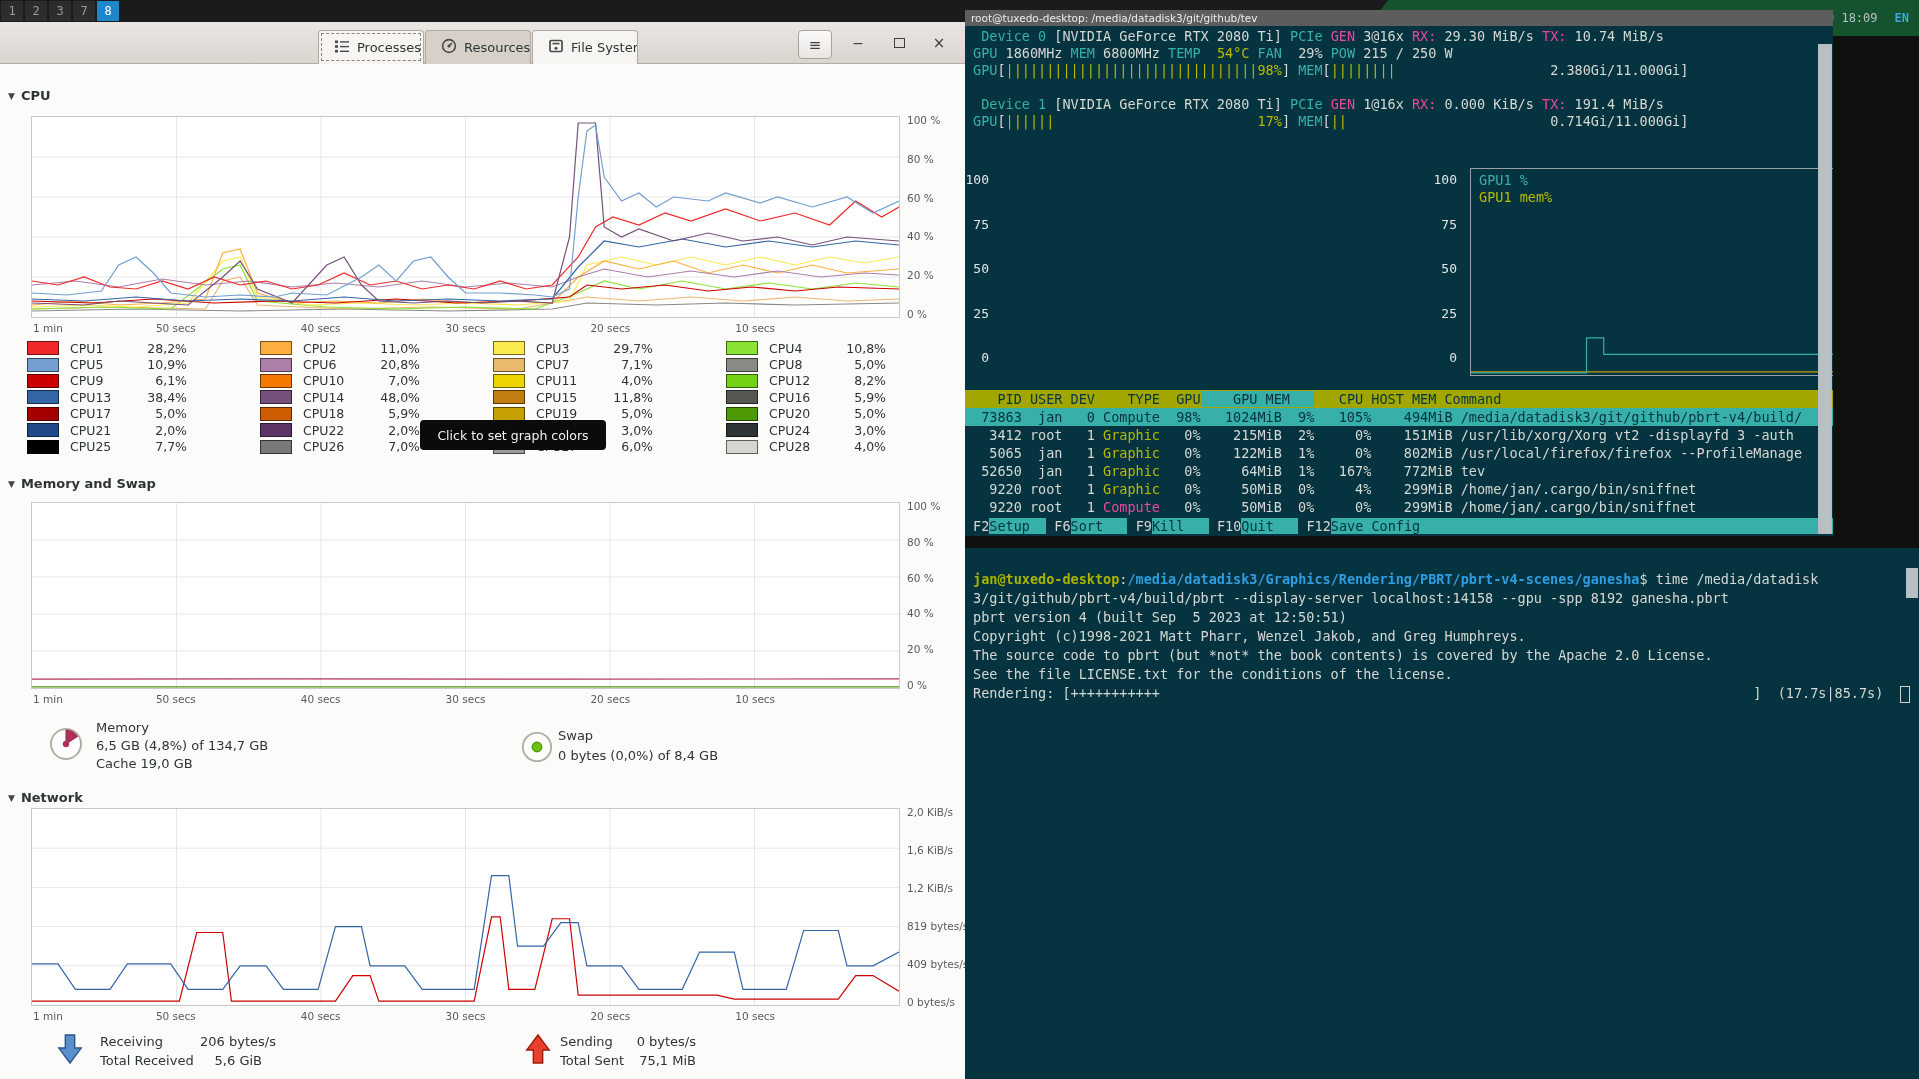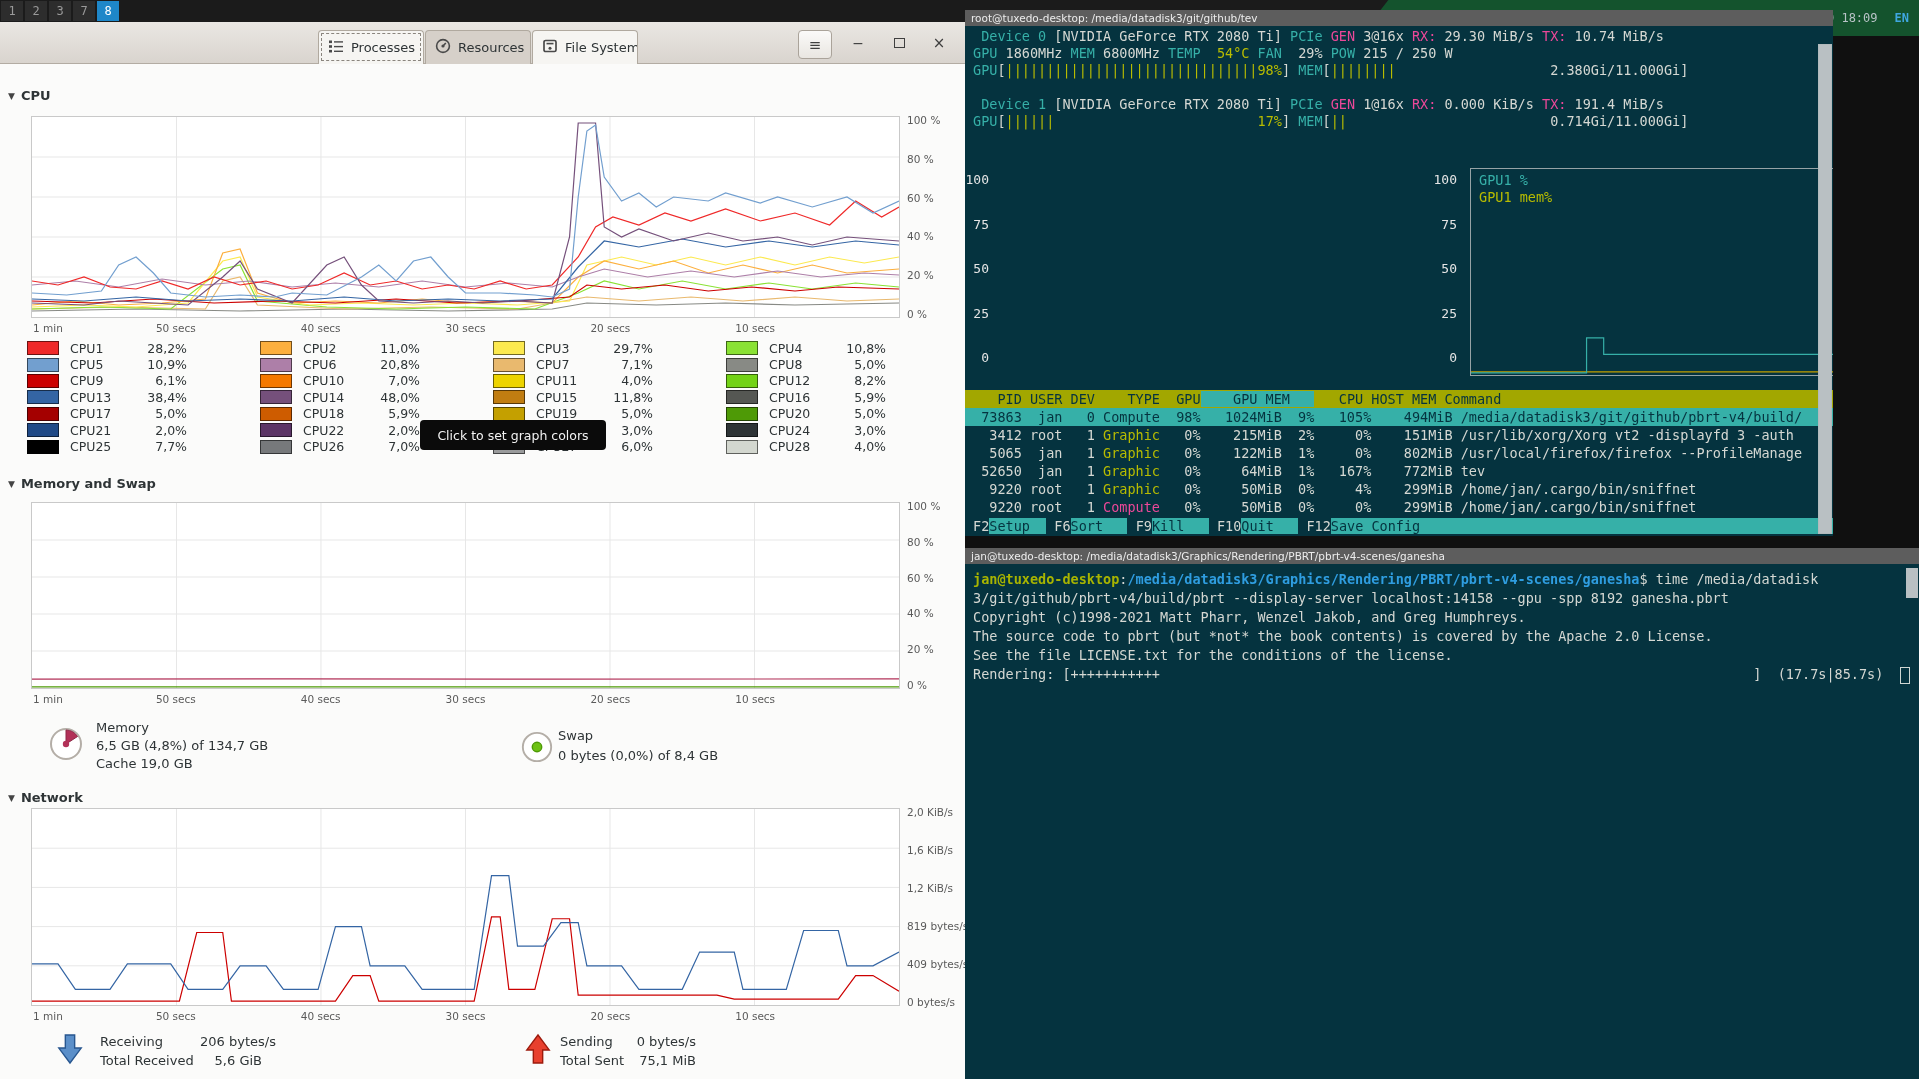--- a/index.html
+++ b/index.html
@@ -17,21 +17,21 @@
           padding:0 10px 0 26px;clip-path:polygon(14px 0,100% 0,100% 100%,14px 100%,0 50%);}
   .stseg{display:flex;align-items:center;gap:5px;white-space:nowrap;}
   .stseg svg{display:block;}
   #lang{color:#3fa7e0;font-weight:bold;}
 
   
   #sysmon{position:absolute;left:0;top:22px;width:965px;height:1057px;background:#fbfbfa;color:#2e3436;}
   #smheader{position:absolute;left:0;top:0;width:965px;height:42px;
             background:linear-gradient(#eae7e3,#d9d4ce);border-bottom:1px solid #b3aca3;box-sizing:border-box;}
   #smtabs{position:absolute;left:318px;top:8px;height:34px;display:flex;}
-  .tab{width:106px;box-sizing:border-box;display:flex;align-items:center;gap:7px;padding:0 9px;
+  .tab{width:106px;box-sizing:border-box;display:flex;align-items:center;gap:7px;padding:0 15px;
        background:#f6f5f2;border:1px solid #b0a99f;border-bottom:none;border-radius:4px 4px 0 0;
        font-size:13px;color:#2e3436;overflow:hidden;white-space:nowrap;margin-right:1px;}
   .tab.active{background:#d6d0c9;}
   .tab.focus{outline:1px dashed #8a857e;outline-offset:-4px;}
   .tab svg{flex:none;}
   #menuBtn{position:absolute;left:798px;top:8px;width:32px;height:27px;border:1px solid #aaa39a;border-radius:4px;
            background:linear-gradient(#fbfaf9,#e9e6e1);color:#3f3f3f;font-size:15px;
            display:flex;align-items:center;justify-content:center;}
   .winbtn{position:absolute;top:11px;width:22px;height:20px;color:#3f3f3f;font-size:14px;
           display:flex;align-items:center;justify-content:center;}
@@ -545,25 +545,25 @@
           <div class="tline"><span class="w">  9220 root   1 </span><span class="m">Compute</span><span class="w">   0%     50MiB  0%     0%    299MiB /home/jan/.cargo/bin/sniffnet</span></div>
         </div>
       <div id="t1fbar">
           <div class="tline"><span class="w">F2</span><span class="f">Setup  </span><span class="w"> </span><span class="w">F6</span><span class="f">Sort   </span><span class="w"> </span><span class="w">F9</span><span class="f">Kill   </span><span class="w"> </span><span class="w">F10</span><span class="f">Quit   </span><span class="w"> </span><span class="w">F12</span><span class="f">Save Config                                                          </span></div>
         </div>
       <div id="t1scroll"></div>
     </div>
   </div>
 
   <div class="term" id="term2" style="left:965px;top:548px;width:954px;height:531px">
-    <div class="ttitle">jan@tuxedo-desktop: /media/datadisk3/Graphics/Rendering/PBRT/pbrt-v4-scenes/ganesha</div>
     <div class="tbody">
       <div id="t2body">
           <div class="tline"><span class="g">jan@tuxedo-desktop</span><span class="w">:</span><span class="b">/media/datadisk3/Graphics/Rendering/PBRT/pbrt-v4-scenes/ganesha</span><span class="w">$ time /media/datadisk</span></div>
           <div class="tline"><span class="w">3/git/github/pbrt-v4/build/pbrt --display-server localhost:14158 --gpu -spp 8192 ganesha.pbrt</span></div>
+          <div class="tline"><span class="w">pbrt version 4 (built Sep  5 2023 at 12:50:51)</span></div>
           <div class="tline"><span class="w">Copyright (c)1998-2021 Matt Pharr, Wenzel Jakob, and Greg Humphreys.</span></div>
           <div class="tline"><span class="w">The source code to pbrt (but *not* the book contents) is covered by the Apache 2.0 License.</span></div>
           <div class="tline"><span class="w">See the file LICENSE.txt for the conditions of the license.</span></div>
           <div class="tline"><span class="w">Rendering: [+++++++++++</span><span class="w">                                                                         </span><span class="w">]  (17.7s|85.7s)  </span><span class="cur"> </span></div>
         </div>
       <div id="t2scroll"></div>
     </div>
   </div>
 
 </div>

